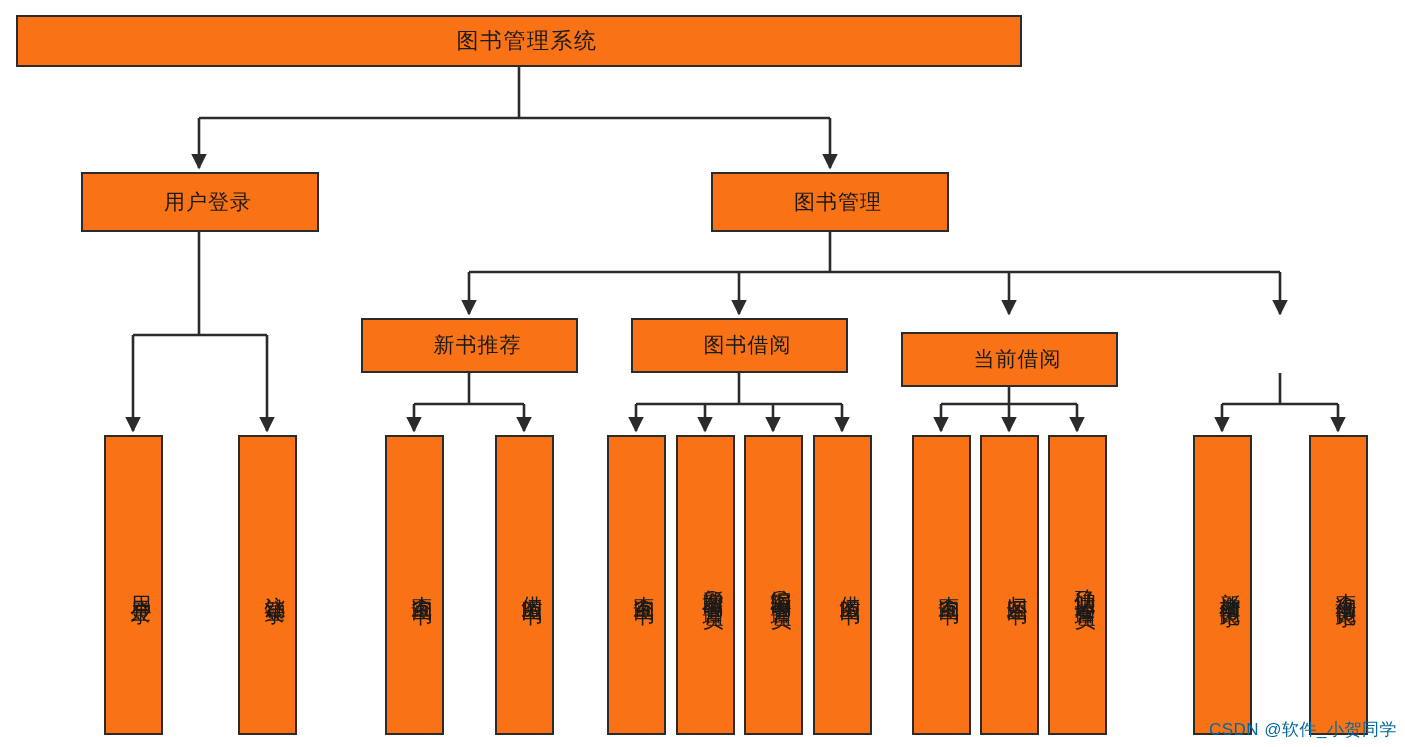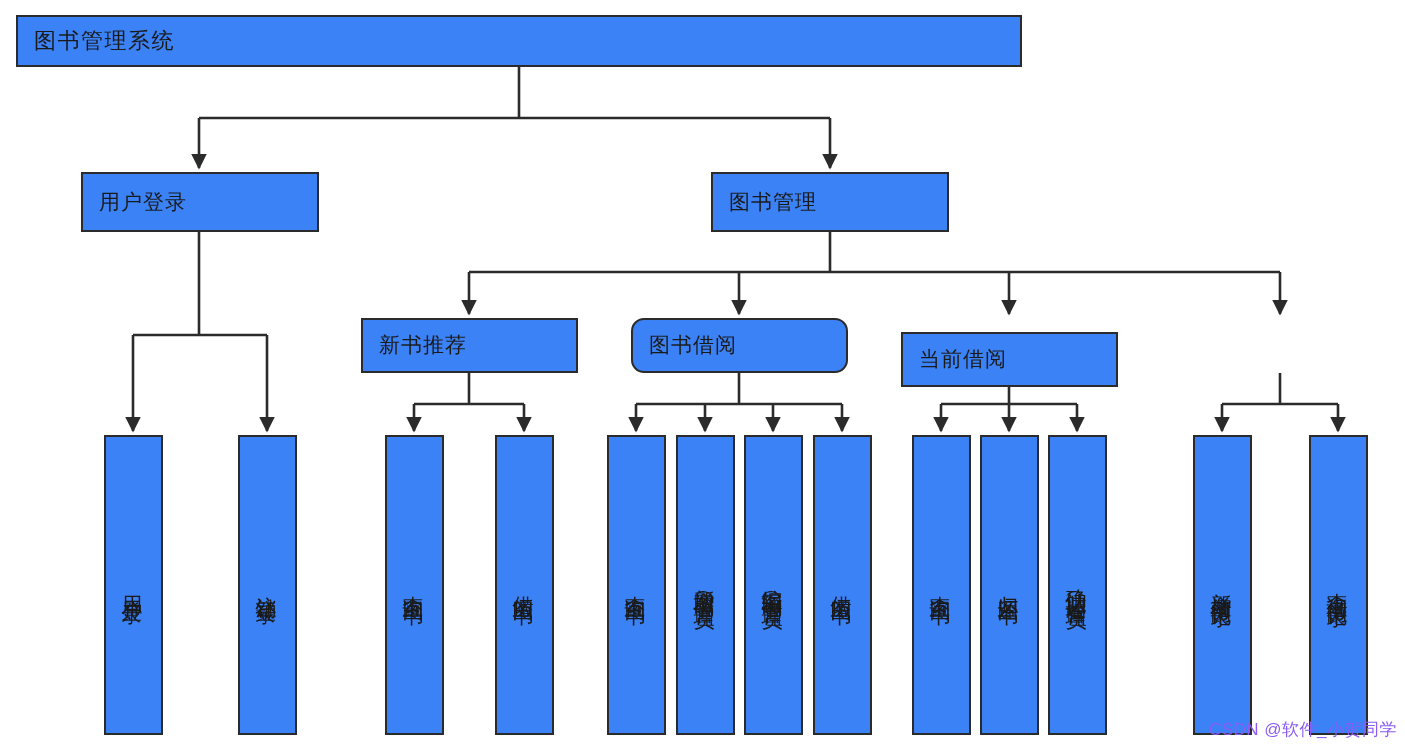--- a/index.html
+++ b/index.html
@@ -23,25 +23,25 @@
     position: absolute;
     left: 0;
     top: 0;
     width: 1405px;
     height: 747px;
     pointer-events: none;
   }
   .node {
     position: absolute;
     box-sizing: border-box;
-    background: #3b82f6;
+    background: #f97316;
     border: 2px solid #2b2b2b;
     display: flex;
     align-items: center;
-    justify-content: flex-start;
+    justify-content: center;
     color: #1a1a1a;
     padding-left: 16px;
   }
   .node .label {
     display: block;
     text-align: center;
     line-height: 1.15;
     white-space: nowrap;
   }
   
@@ -59,21 +59,21 @@
     text-orientation: upright;
     font-size: 21px;
     letter-spacing: 3px;
     line-height: 1;
   }
   .watermark {
     position: absolute;
     right: 8px;
     bottom: 6px;
     font-size: 17px;
-    color: #8b5cf6;
+    color: #0369a1;
     letter-spacing: 0.5px;
     white-space: nowrap;
   }
 </style>
 </head>
 <body>
 
 <div id="diagram-root">
 
   <svg class="connectors" viewBox="0 0 1405 747">
@@ -133,21 +133,21 @@
   <div class="node horiz" style="left:81px; top:172px; width:238px; height:60px;">
     <span class="label">用户登录</span>
   </div>
   <div class="node horiz" style="left:711px; top:172px; width:238px; height:60px;">
     <span class="label">图书管理</span>
   </div>
 
   <div class="node horiz" style="left:361px; top:318px; width:217px; height:55px;">
     <span class="label">新书推荐</span>
   </div>
-  <div class="node horiz" style="left:631px; top:318px; width:217px; height:55px;border-radius:13px;">
+  <div class="node horiz" style="left:631px; top:318px; width:217px; height:55px;">
     <span class="label">图书借阅</span>
   </div>
   <div class="node horiz" style="left:901px; top:332px; width:217px; height:55px;">
     <span class="label">当前借阅</span>
   </div>
 
   <div class="node vert" style="left:104px; top:435px; width:59px; height:300px;">
     <span class="label">用户登录</span>
   </div>
   <div class="node vert" style="left:238px; top:435px; width:59px; height:300px;">

